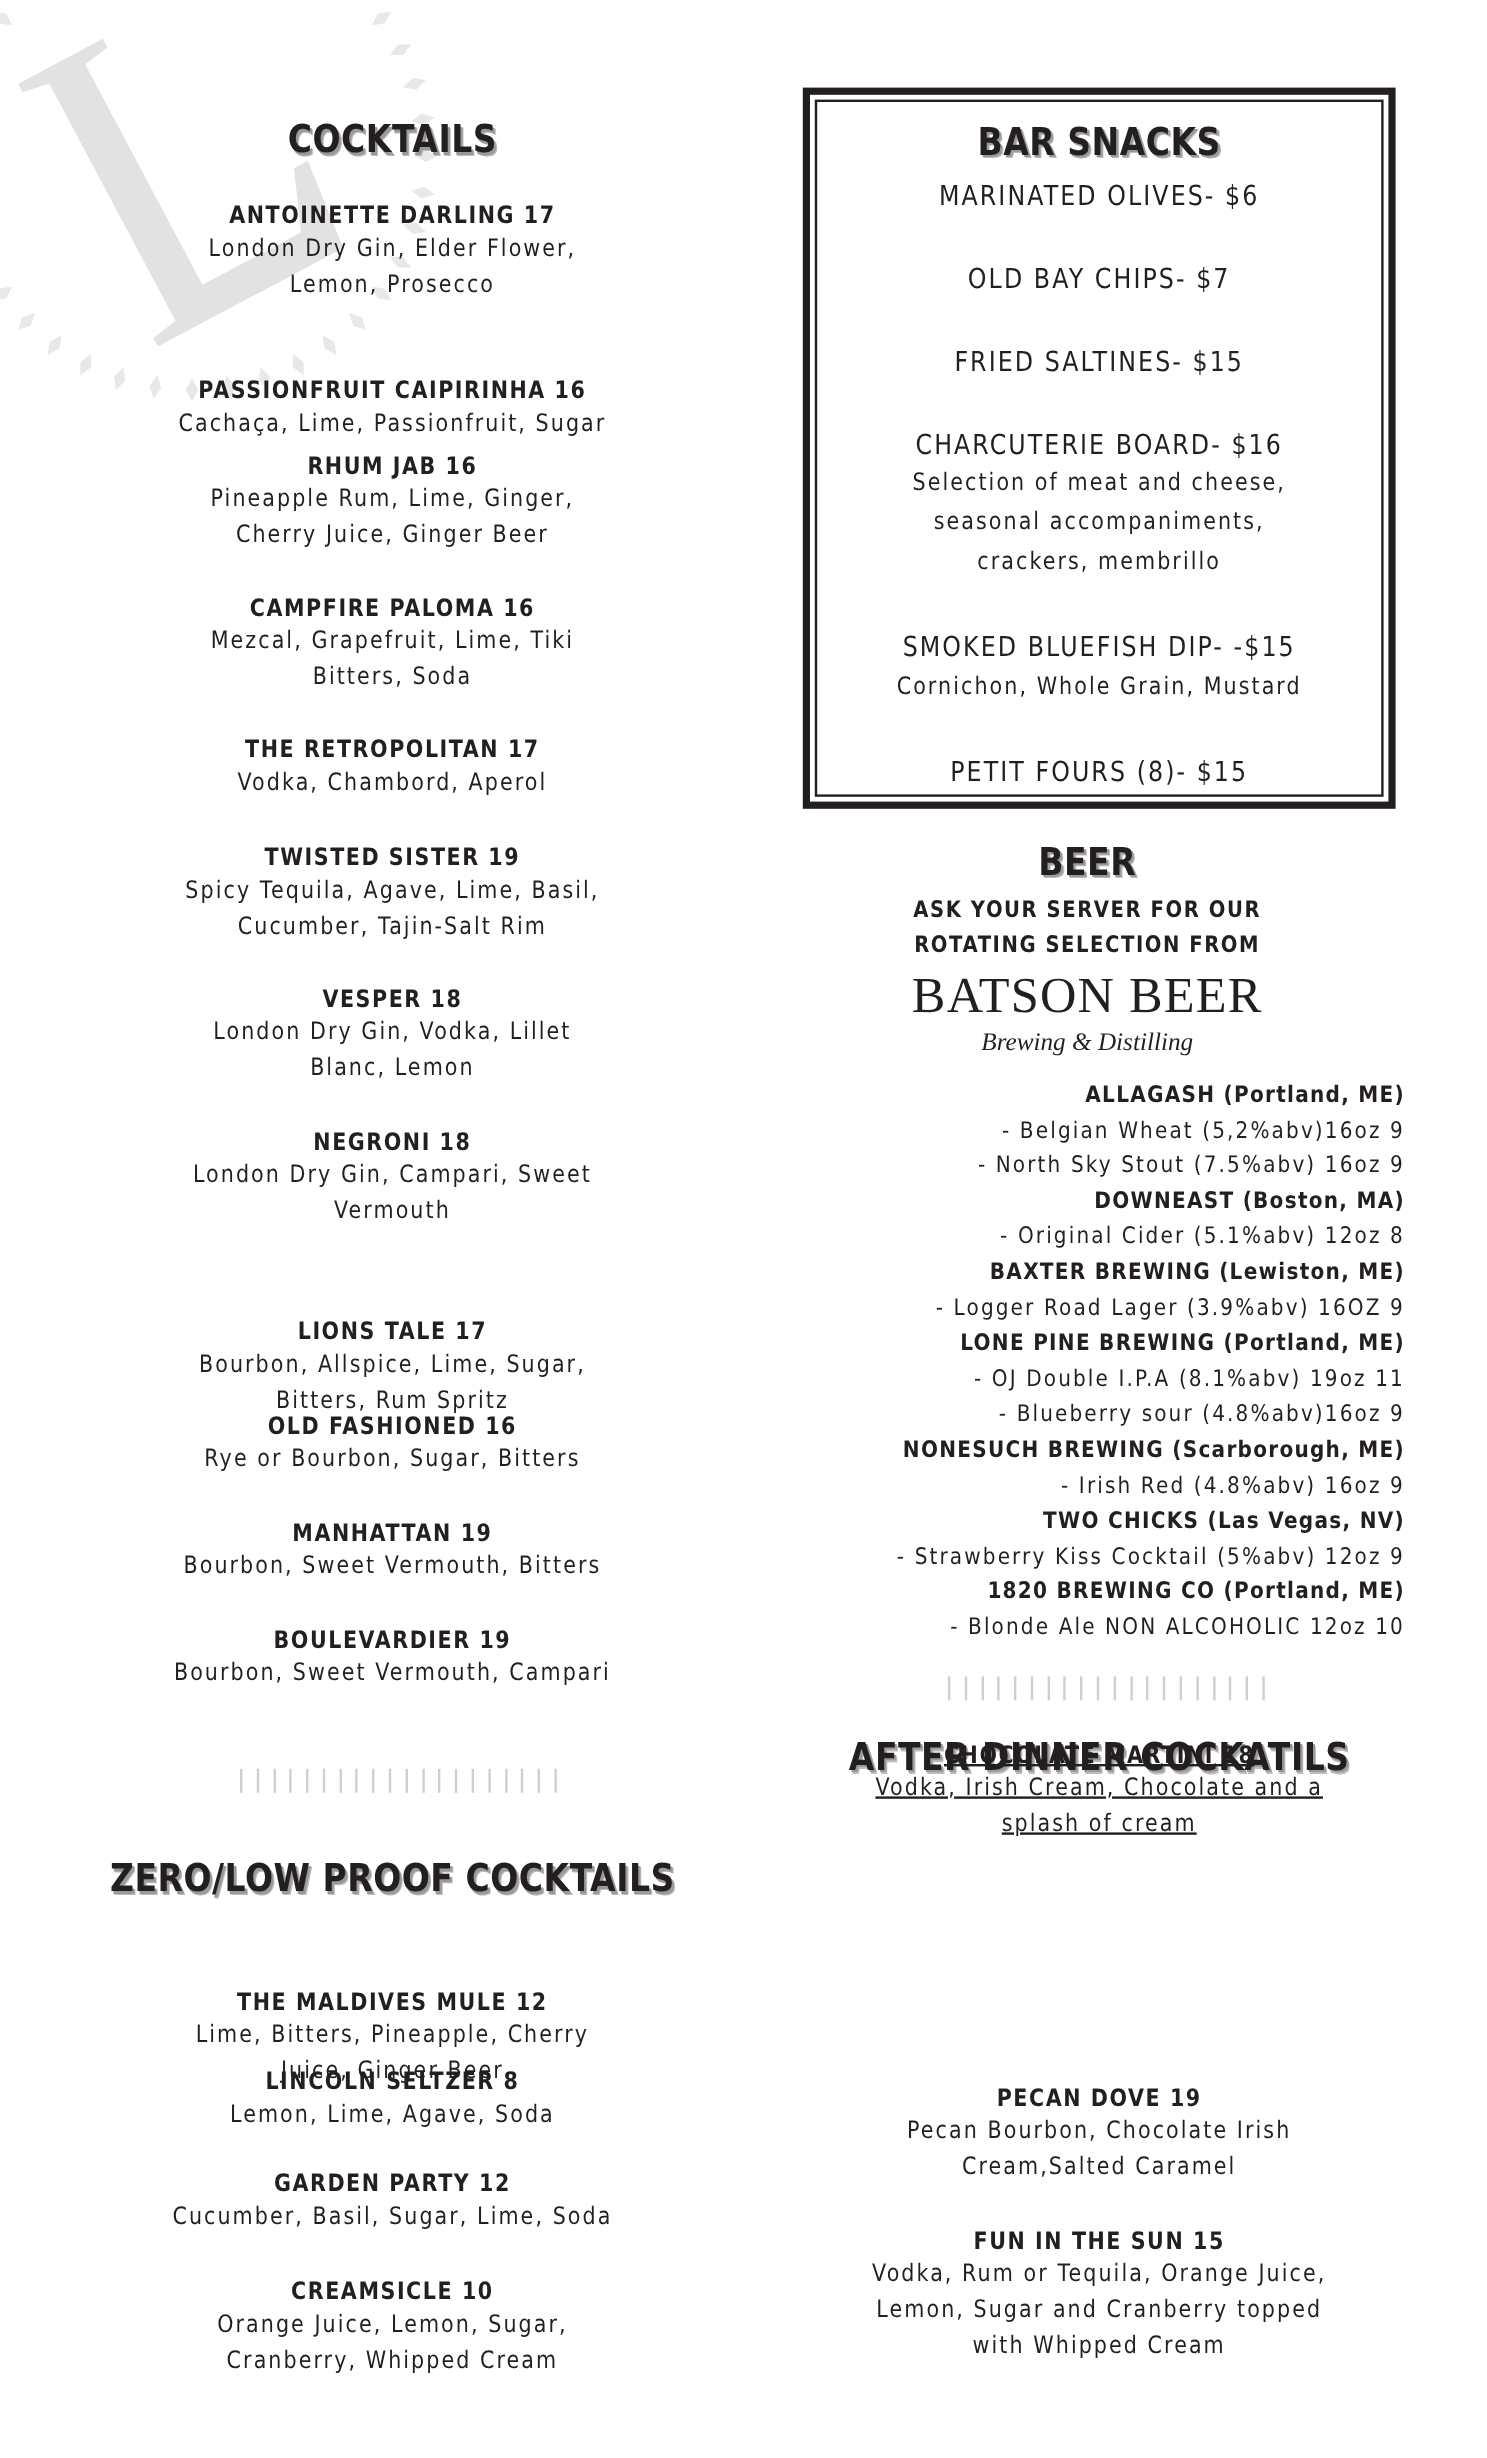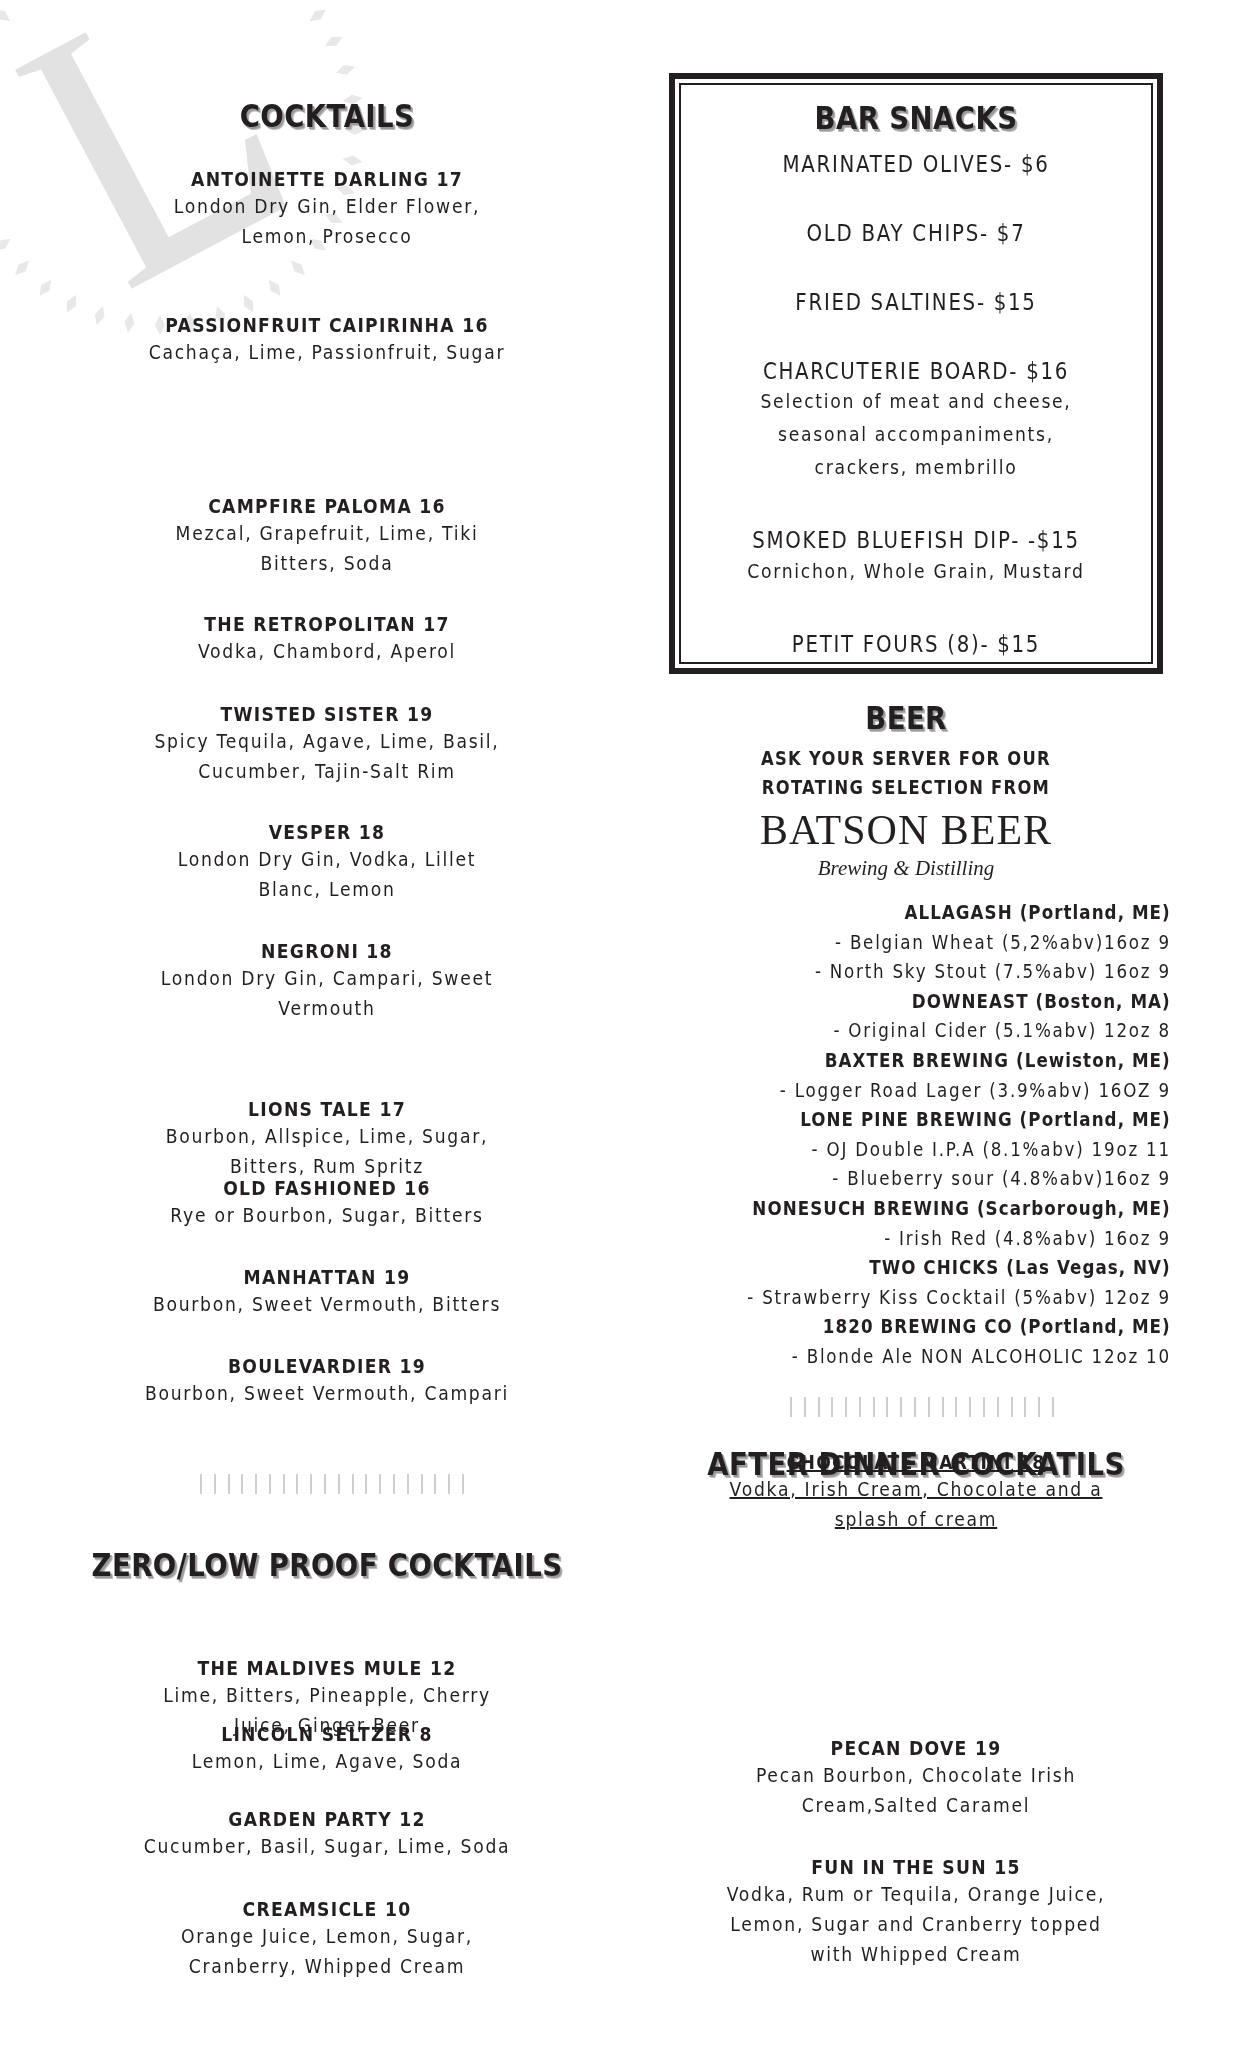--- a/index.html
+++ b/index.html
@@ -94,20 +94,25 @@
 
   <div class="abs" style="top:167px;">
     <div class="iname">ANTOINETTE DARLING 17</div>
     <div class="idesc">London Dry Gin, Elder Flower,</div>
     <div class="idesc">Lemon, Prosecco</div>
   </div>
   <div class="abs" style="top:287px;margin-top:26px;">
     <div class="iname">PASSIONFRUIT CAIPIRINHA 16</div>
     <div class="idesc">Cachaça, Lime, Passionfruit, Sugar</div>
   </div>
+  <div class="abs" style="top:376px;">
+    <div class="iname">RHUM JAB 16</div>
+    <div class="idesc">Pineapple Rum, Lime, Ginger,</div>
+    <div class="idesc">Cherry Juice, Ginger Beer</div>
+  </div>
   <div class="abs" style="top:494px;">
     <div class="iname">CAMPFIRE PALOMA 16</div>
     <div class="idesc">Mezcal, Grapefruit, Lime, Tiki</div>
     <div class="idesc">Bitters, Soda</div>
   </div>
   <div class="abs" style="top:612px;">
     <div class="iname">THE RETROPOLITAN 17</div>
     <div class="idesc">Vodka, Chambord, Aperol</div>
   </div>
   <div class="abs" style="top:702px;">

